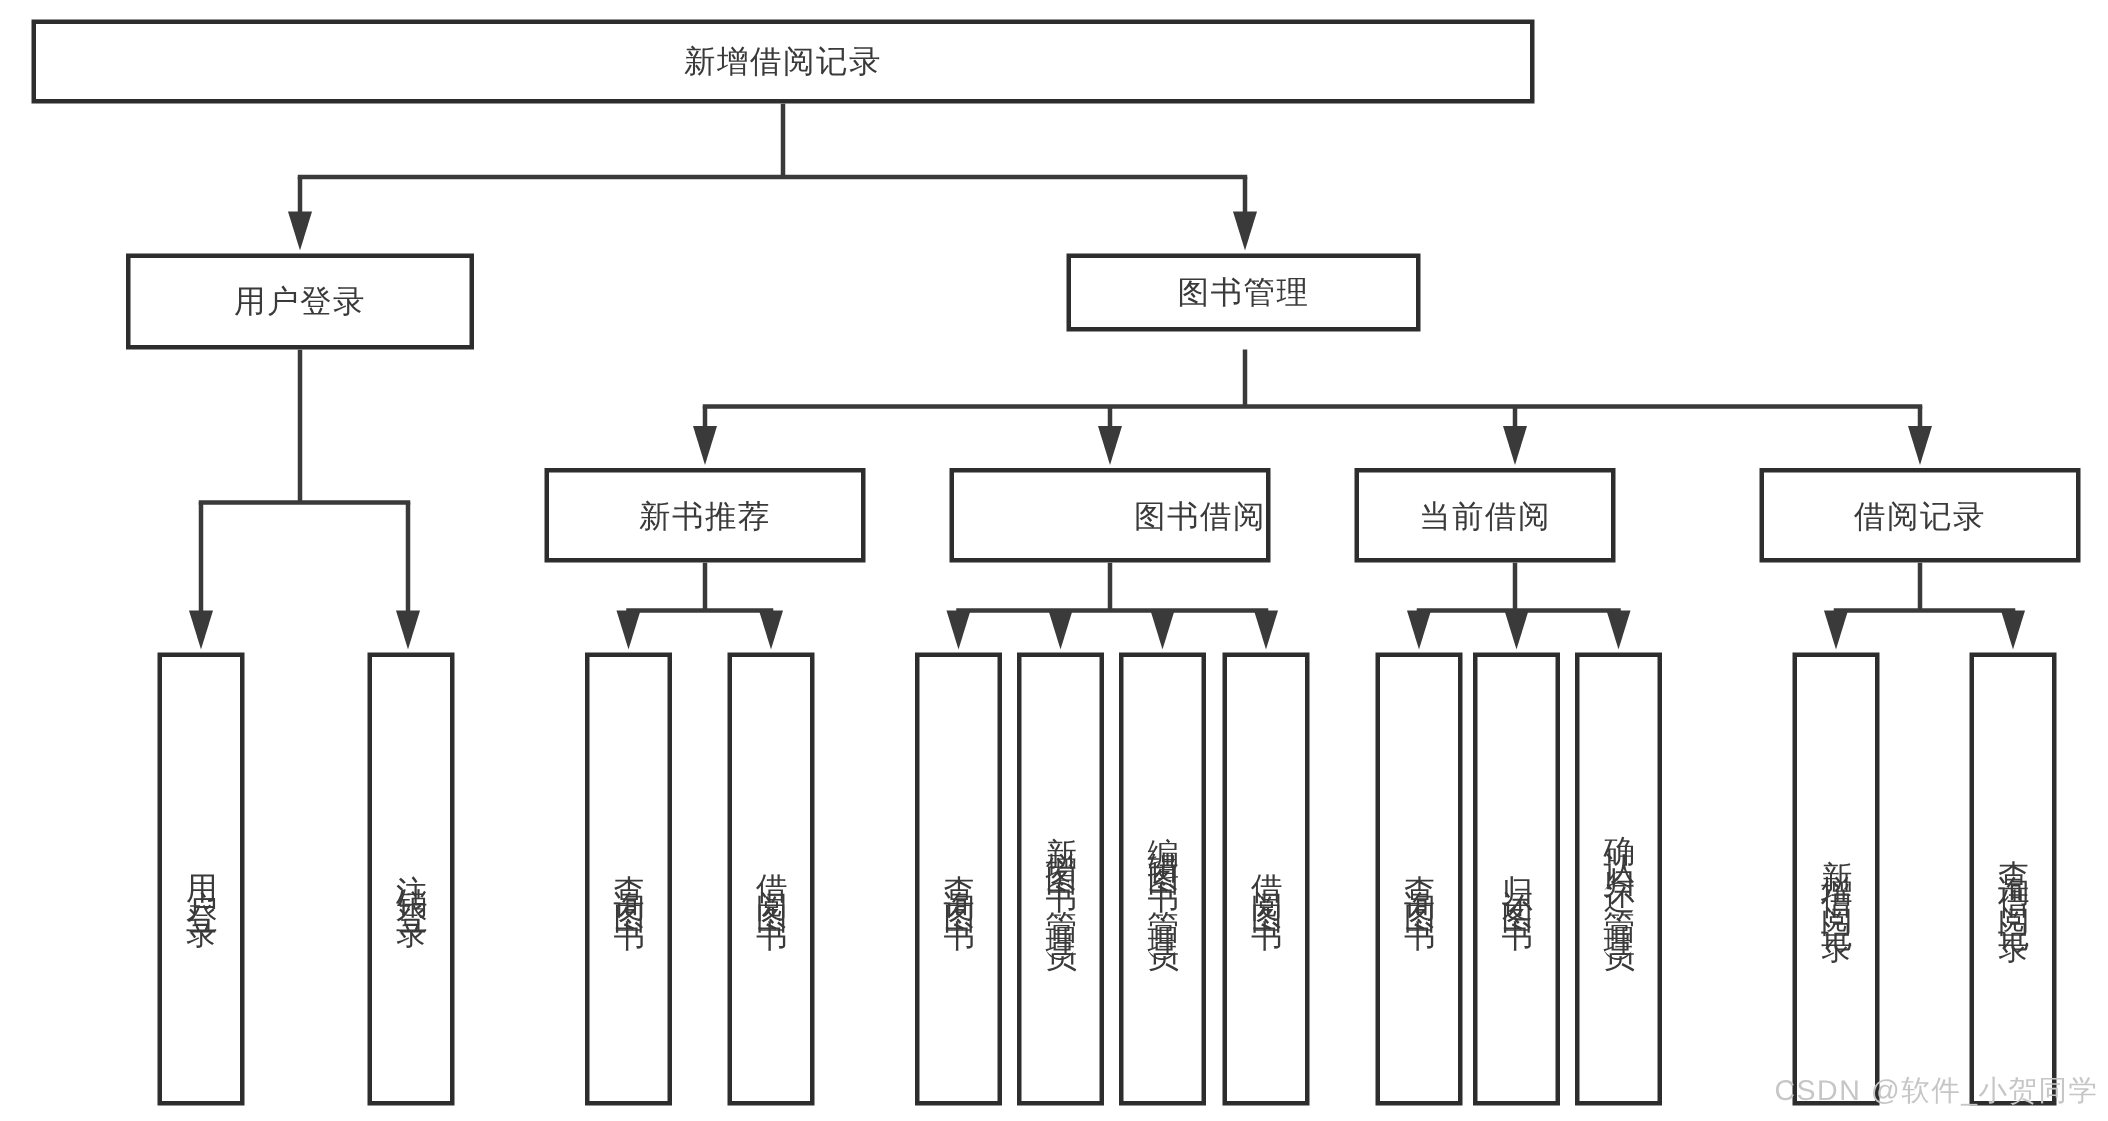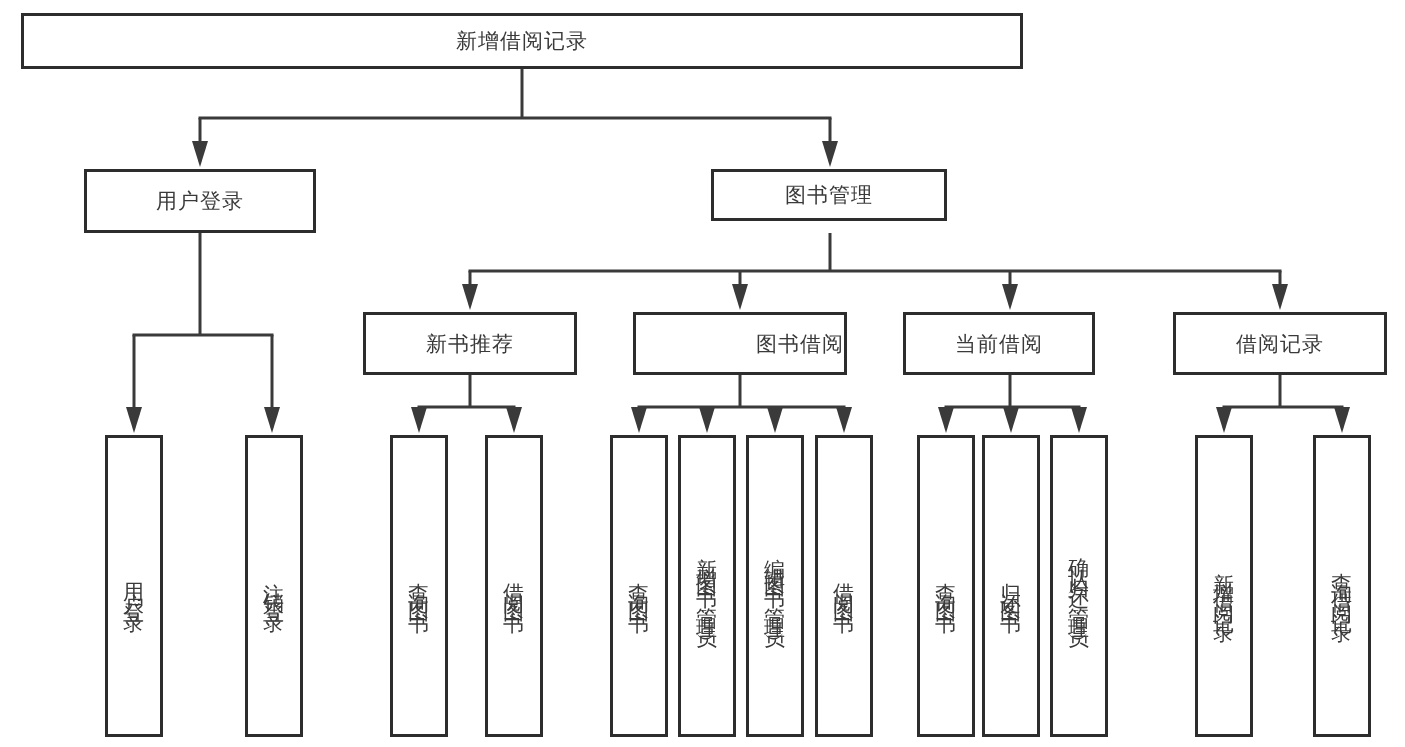--- a/index.html
+++ b/index.html
@@ -126,21 +126,21 @@
   <div class="box" style="left:711px; top:169px; width:236px; height:52px;">
     <span>图书管理</span>
   </div>
 
   <div class="box" style="left:363px; top:312px; width:214px; height:63px;">
     <span>新书推荐</span>
   </div>
   <div class="box" style="left:633px; top:312px; width:214px; height:63px;justify-content:flex-end;">
     <span>图书借阅</span>
   </div>
-  <div class="box" style="left:903px; top:312px; width:192px; height:63px;">
+  <div class="box" style="left:903px; top:312px; width:174px; height:63px;">
     <span>当前借阅</span>
   </div>
   <div class="box" style="left:1173px; top:312px; width:214px; height:63px;text-align:right;">
     <span>借阅记录</span>
   </div>
 
   <div class="box vbox" style="left:105px;">
     <span class="vtext">用户登录</span>
   </div>
   <div class="box vbox" style="left:245px;">
@@ -177,14 +177,15 @@
     <span class="vtext">确认归还（管理员）</span>
   </div>
 
   <div class="box vbox" style="left:1195px;">
     <span class="vtext">新增借阅记录</span>
   </div>
   <div class="box vbox" style="left:1313px;">
     <span class="vtext">查询借阅记录</span>
   </div>
 
+  <div class="watermark">CSDN @软件_小贺同学</div>
 
 </div>
 
 </body></html>

